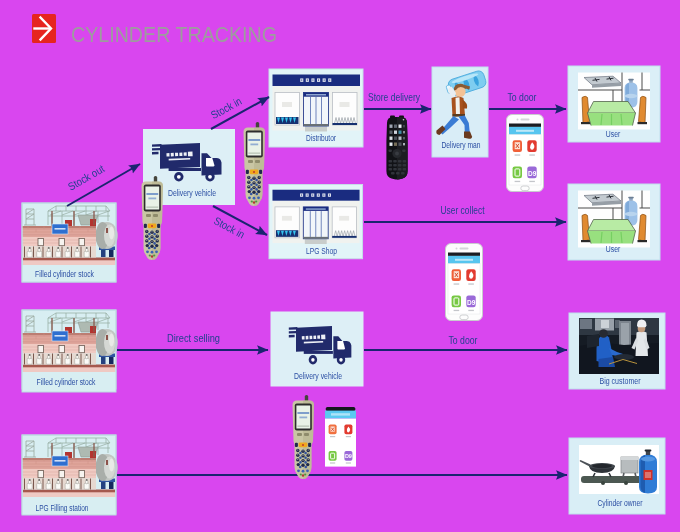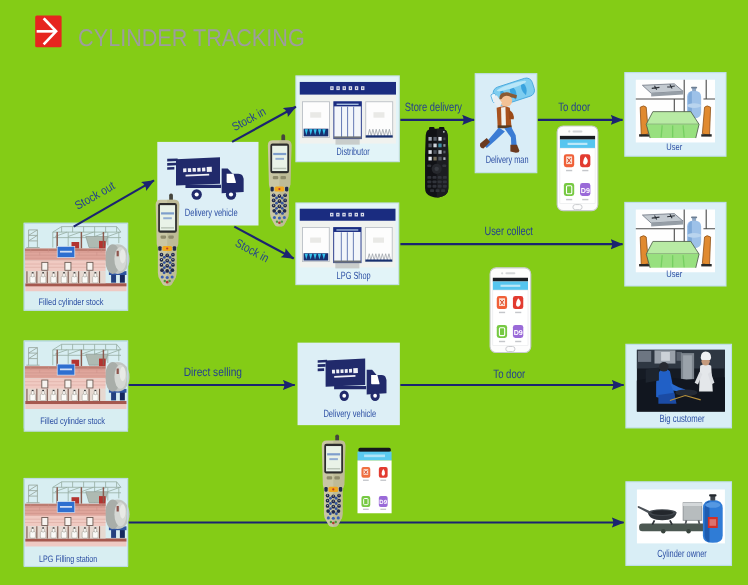--- a/index.html
+++ b/index.html
@@ -1,16 +1,16 @@
 <!DOCTYPE html>
 <html><head>
 <meta charset="utf-8">
 <style>
 html,body{margin:0;padding:0;background:#fff;}
-#stage{position:relative;width:680px;height:532px;background:#84cc16;overflow:hidden;font-family:"Liberation Sans",sans-serif;}
+#stage{position:relative;width:680px;height:532px;background:#d946ef;overflow:hidden;font-family:"Liberation Sans",sans-serif;}
 svg{display:block;}
 </style>
 </head>
 <body>
 <div id="stage">
 <svg width="680" height="532" viewBox="0 0 680 532" font-family="&quot;Liberation Sans&quot;,sans-serif">
 <defs>
 <marker id="ah" markerWidth="12" markerHeight="10" refX="11" refY="4.7" orient="auto" markerUnits="userSpaceOnUse">
   <path d="M0 0 L11.5 4.7 L0 9.4 Q3 4.7 0 0 z" fill="#1b2470"></path>
 </marker>

